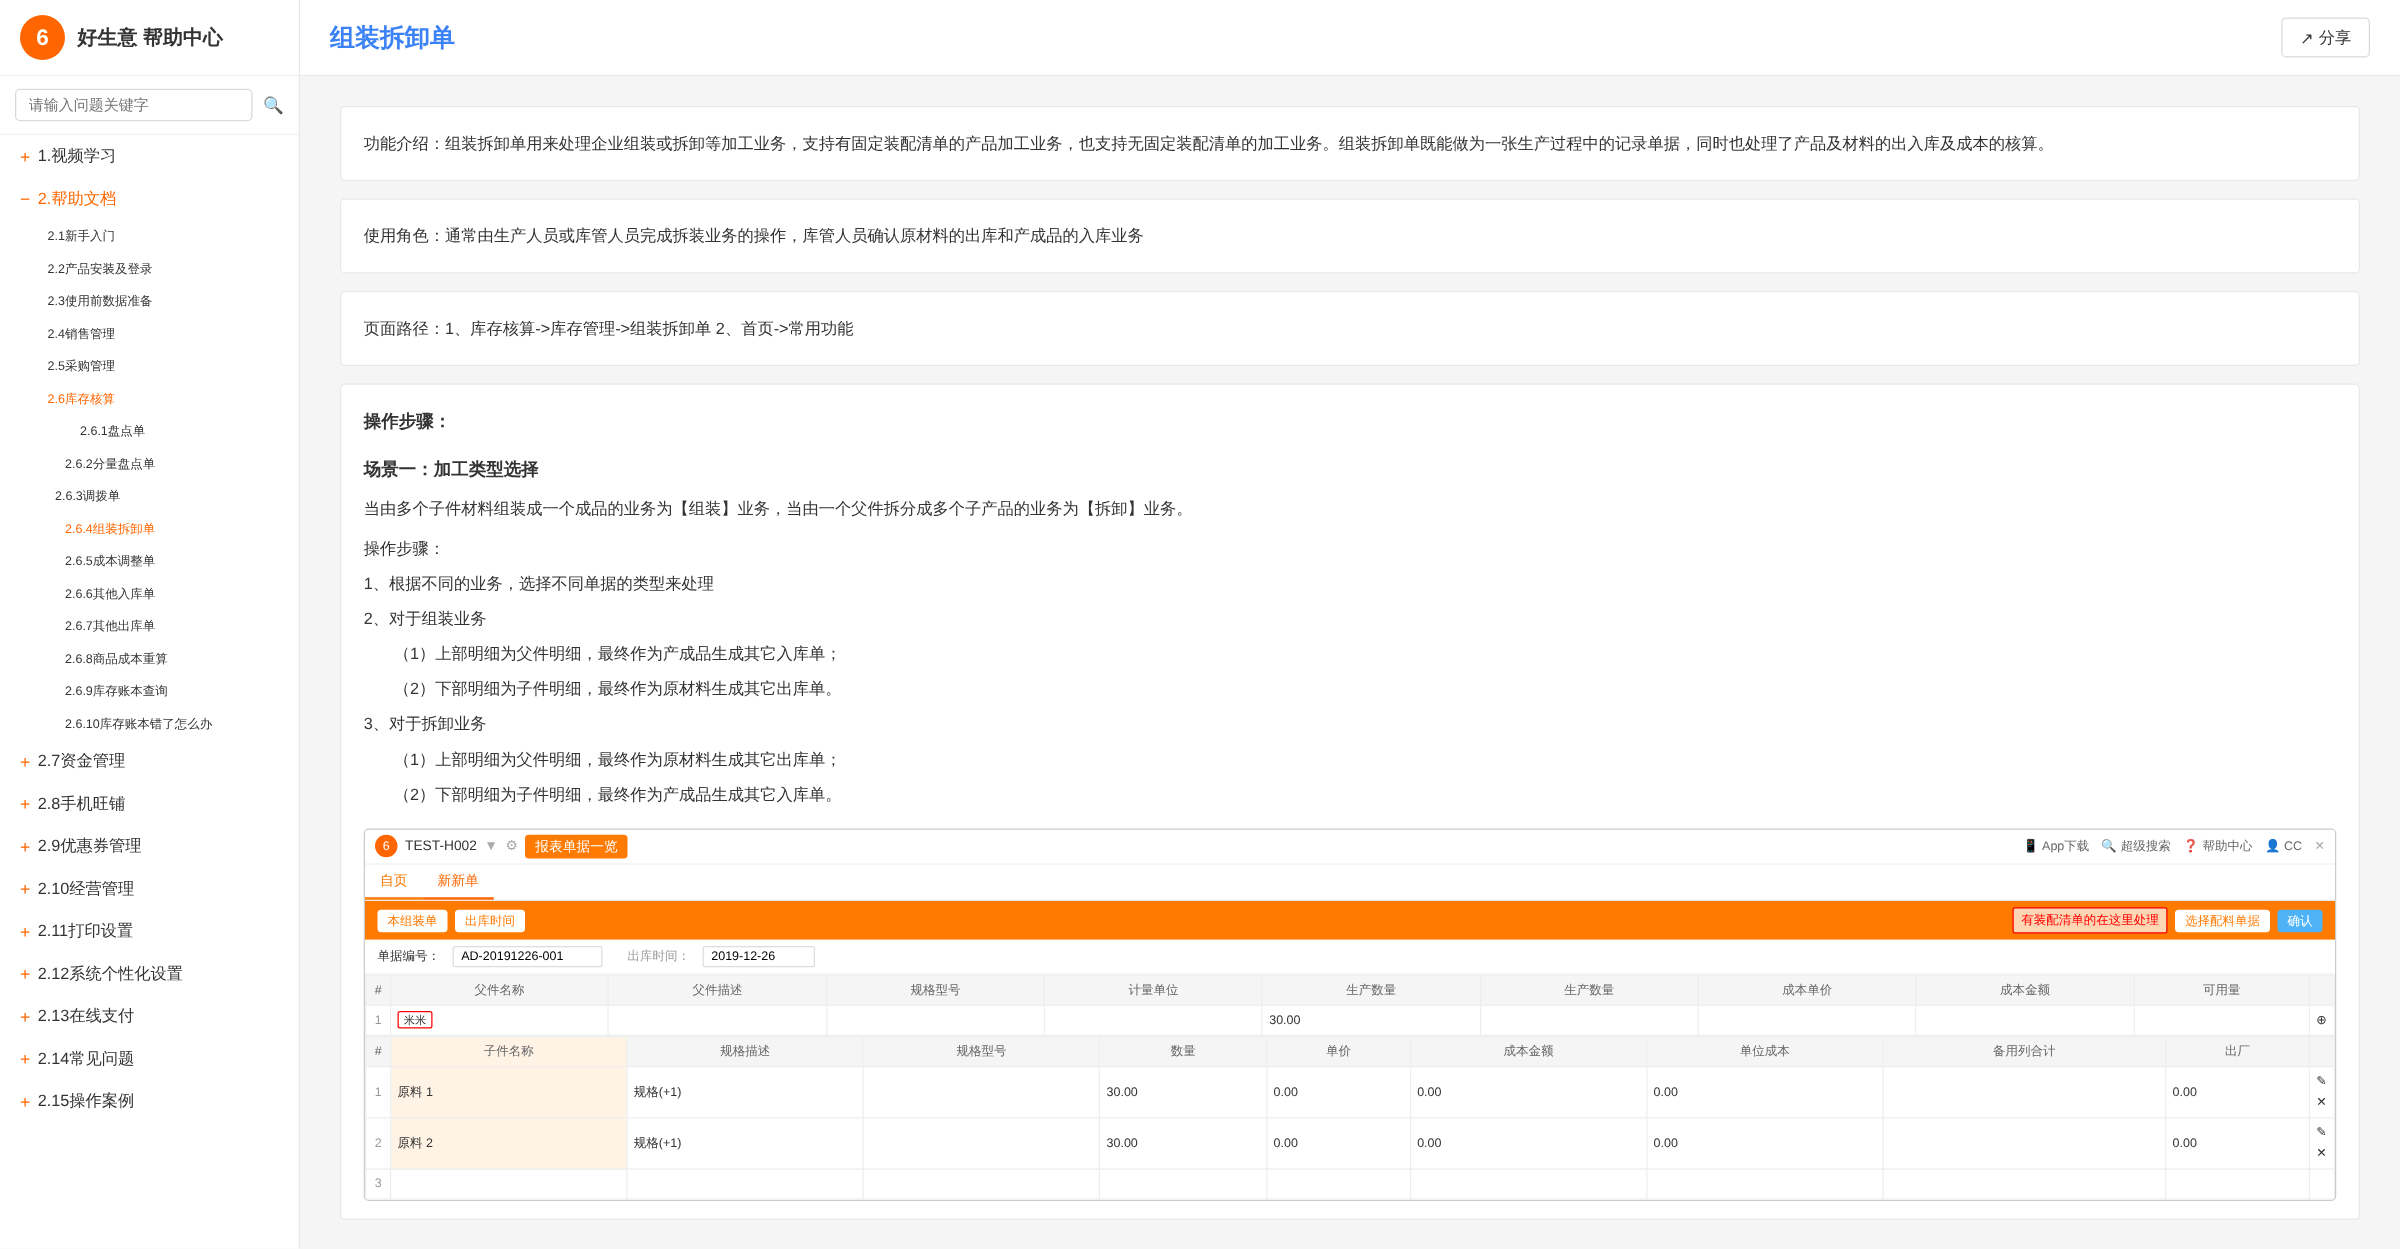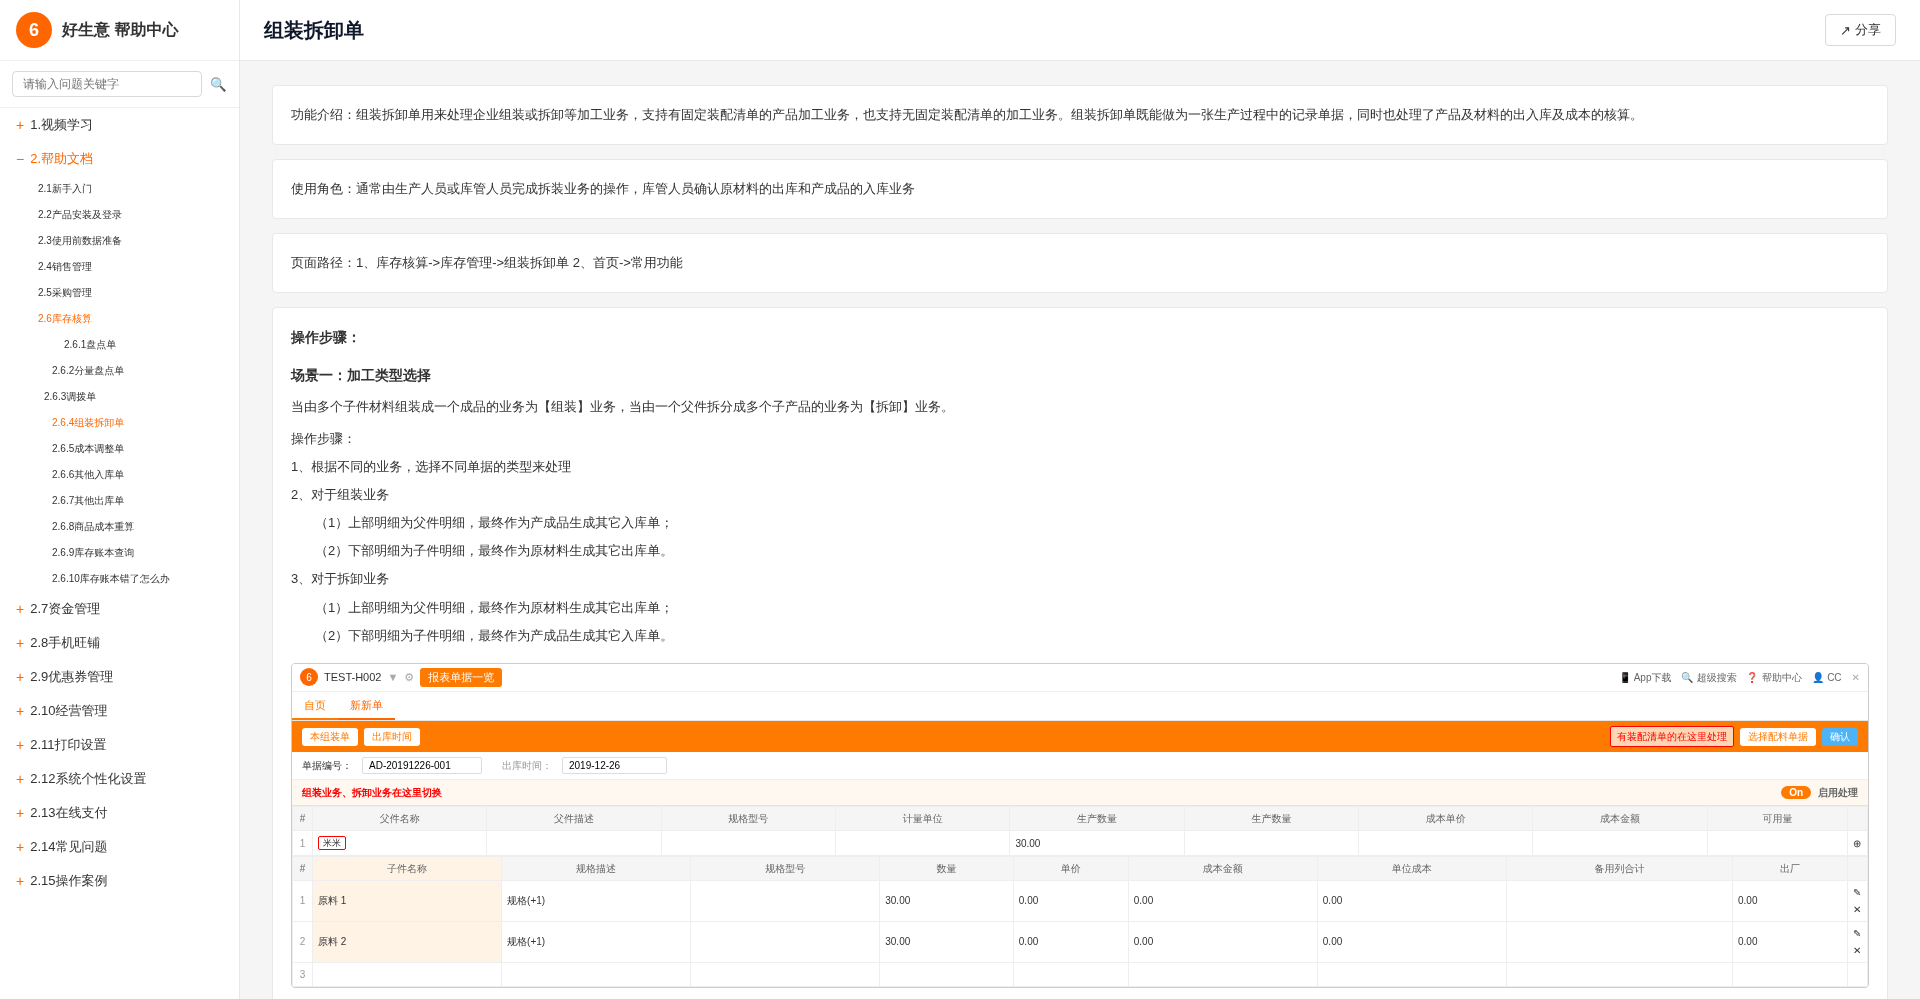--- a/index.html
+++ b/index.html
@@ -89,21 +89,21 @@
       background: #fff;
       padding: 14px 24px;
       border-bottom: 1px solid #e8e8e8;
       display: flex;
       align-items: center;
       justify-content: space-between;
     }
     .main-header h1 {
       font-size: 20px;
       font-weight: bold;
-      color: #0f172a;
+      color: #3b82f6;
       text-align: right;
     }
     .share-btn {
       border: 1px solid #d9d9d9;
       background: #fff;
       padding: 6px 14px;
       border-radius: 4px;
       cursor: pointer;
       font-size: 13px;
       color: #333;
@@ -346,35 +346,23 @@
             <span style="background:#ffd6b3;color:#f00;border:1px solid #f00;padding:1px 6px;border-radius:2px;font-size:10px;">有装配清单的在这里处理</span>
             <button style="background:#fff;color:#ff7a00;border:none;border-radius:3px;padding:2px 8px;font-size:10px;cursor:pointer;">选择配料单据</button>
             <button style="background:#4db3f6;color:#fff;border:none;border-radius:3px;padding:2px 8px;font-size:10px;cursor:pointer;">确认</button>
           </div>
         </div>
 
         <div style="background:#fff;padding:5px 10px;display:flex;align-items:center;gap:10px;font-size:10px;border-bottom:1px solid #eee;">
           <span>单据编号：</span>
           <input type="text" style="border: 1px solid rgb(221, 221, 221); padding: 2px 6px; border-radius: 2px; font-size: 10px; width: 120px;" value="AD-20191226-001">
           <span style="margin-left:10px;color:#999;">出库时间：</span>
-          <input type="text" style="border: 1px solid rgb(221, 221, 221); padding: 2px 6px; border-radius: 2px; font-size: 10px; width: 105px;" value="2019-12-26">
-        </div>
-
-        <div style="background:#fff8f0;padding:4px 10px;display:flex;align-items:center;justify-content:space-between;font-size:10px;border-bottom:1px solid #f5e0c8;">
-          <div style="display:flex;align-items:center;gap:6px;">
-            <span style="color:#f00;font-weight:bold;">组装业务、拆卸业务在这里切换</span>
-          </div>
-          <div style="display:flex;align-items:center;gap:6px;">
-            <span style="color:#f00;font-weight:bold;">
-              
-              <span style="background:#ff7a00;color:#fff;padding:1px 8px;border-radius:10px;font-size:10px;">On</span>
-              <span style="color:#666;margin-left:4px;">启用处理</span>
-            </span>
-          </div>
-        </div>
+          <input type="text" style="border: 1px solid rgb(221, 221, 221); padding: 2px 6px; border-radius: 2px; font-size: 10px; width: 90px;" value="2019-12-26">
+        </div>
+
 
         <div style="background:#fff;overflow:hidden;">
           <table class="sc-table">
             <thead>
               <tr style="background:#f5f5f5;">
                 <th style="width:20px;">#</th>
                 <th>父件名称</th>
                 <th>父件描述</th>
                 <th>规格型号</th>
                 <th>计量单位</th>

